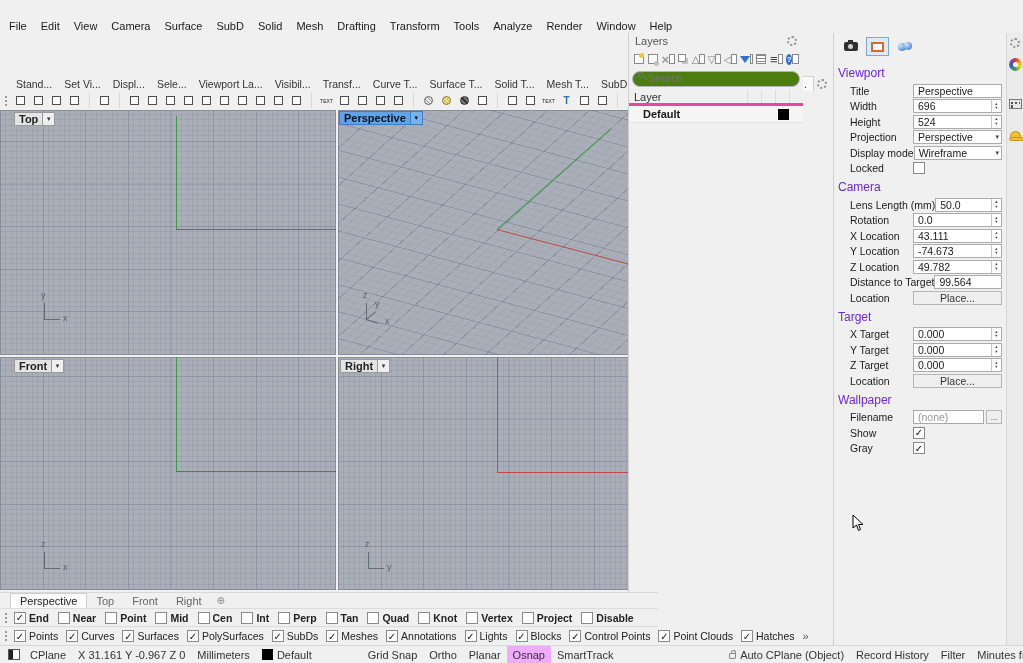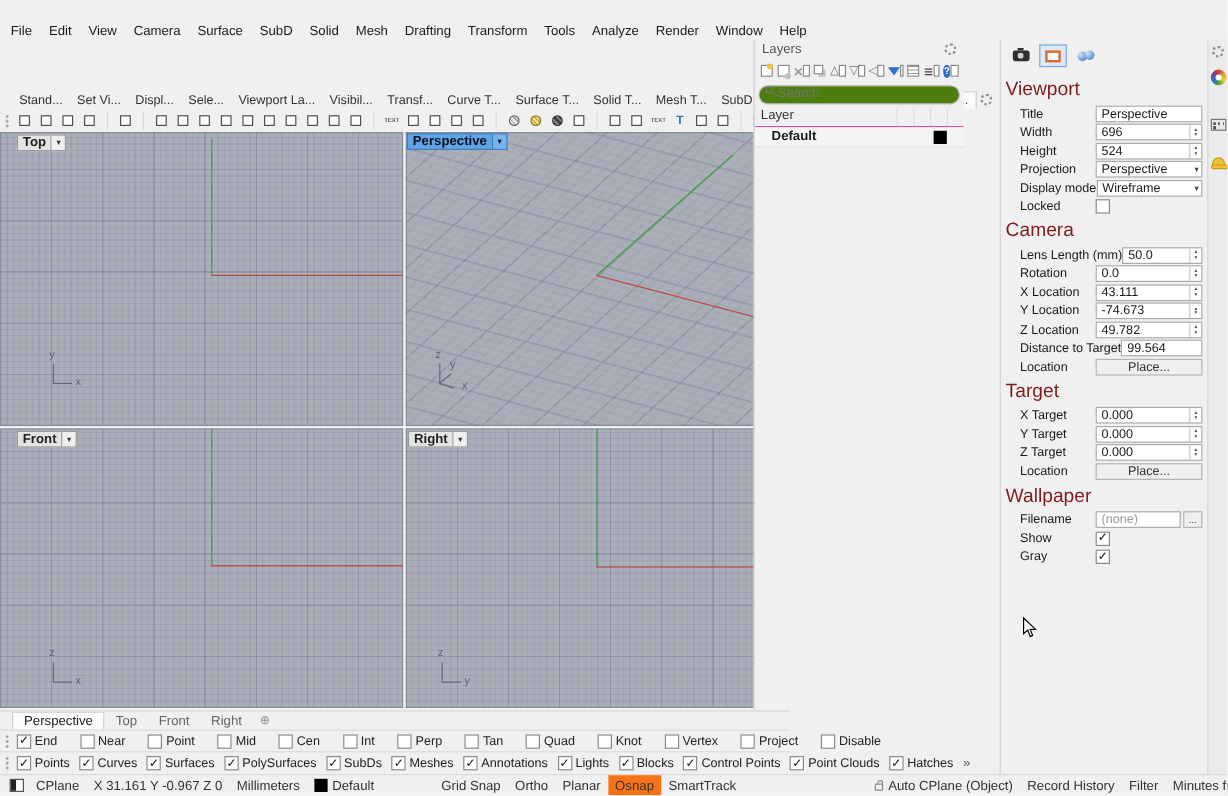--- a/index.html
+++ b/index.html
@@ -114,41 +114,41 @@
   [data-name="move-down-icon"]::before { content:"▽"; }
   [data-name="collapse-icon"]::before { content:"◁"; }
   [data-name="layer-filter-icon"]::before { content:""; width:0; height:0; border-left:5px solid transparent; border-right:5px solid transparent; border-top:7px solid #2f6fd0; }
   [data-name="layer-grid-icon"] .lp-sq { background:linear-gradient(#8a8a8a 1px, transparent 1px) 0 0/10px 3px, #fff; }
   [data-name="layer-menu-icon"]::before { content:"≡"; font-size:13px; color:#444; }
   [data-name="layer-help-icon"]::before { content:"?"; width:11px; height:11px; border-radius:50%; background:#2f6fd0; color:#fff; font-size:8px; font-weight:bold; display:flex; align-items:center; justify-content:center; }
   .layers-search { margin:2px 3px; height:16px; background:#4d7c0f; border:1px solid #b5b5b5; border-radius:8px; display:flex; align-items:flex-start; padding:0 5px; gap:4px; }
   .mag { width:6px; height:6px; border:1px solid #777; border-radius:50%; position:relative; flex:none; }
   .mag::after { content:""; position:absolute; left:5px; top:5px; width:4px; height:1px; background:#777; transform:rotate(45deg); }
   .layers-search input { border:none; outline:none; width:100%; font-size:11px; background:transparent; font-family:inherit; }
-  .layers-header { height:16px; display:flex; align-items:flex-start; border-bottom:1px solid #ec4899; margin-top:3px; color:#333; }
+  .layers-header { height:16px; display:flex; align-items:center; border-bottom:3px solid #ec4899; margin-top:3px; color:#333; }
   .layers-header .lh-name { padding-left:5px; flex:1; }
   .lh-cell { width:14px; height:100%; border-left:1px solid #dcdcdc; }
   .layer-row { height:17px; display:flex; align-items:center; border-bottom:1px solid #e3e3e3; background:#f5f5f5; }
   .layer-row .lr-name { padding-left:14px; font-weight:bold; flex:1; }
   .layer-swatch { width:11px; height:11px; background:#000; margin-right:14px; flex:none; }
 
   
   .props-tabs { display:flex; gap:4px; padding:4px 5px 6px 5px; }
   .ptab { width:23px; height:19px; display:flex; align-items:center; justify-content:center; background:transparent; border:1px solid transparent; }
   .ptab.selected { border:1px solid #7da7d8; background:#dce9f7; }
   .cam-glyph { width:14px; height:9px; background:#2e2e2e; border-radius:2px; position:relative; }
   .cam-glyph::before { content:""; position:absolute; left:4px; top:-2px; width:5px; height:2px; background:#2e2e2e; }
   .cam-glyph::after { content:""; position:absolute; left:4.5px; top:2px; width:5px; height:5px; background:#cfcfcf; border-radius:50%; }
   .vpt-glyph { width:13px; height:10px; background:#fff; border:2px solid #d86a2a; }
   .mat-glyph { width:14px; height:10px; position:relative; }
   .mat-glyph::before, .mat-glyph::after { content:""; position:absolute; width:8px; height:8px; border-radius:50%; background:radial-gradient(circle at 30% 30%, #cfe6ff, #2c6fbd); }
   .mat-glyph::before { left:0; top:1px; }
   .mat-glyph::after { left:6px; top:0; }
   .prop-list { padding:0 4px 0 8px; }
-  .prop-heading { font-size:16px; color:#7f1d1d; margin:4px 0 3px -4px; }
+  .prop-heading { font-size:12px; color:#6d28d9; margin:4px 0 3px -4px; }
   .prop-row { display:flex; align-items:center; height:15.5px; }
   .prop-label { color:#1a1a1a; padding-left:8px; font-size:10.5px; white-space:nowrap; }
   .prop-ctl { margin-left:auto; width:89px; display:flex; align-items:center; }
   .ctl-box { width:100%; height:14px; background:#fff; border:1px solid #ababab; display:flex; align-items:center; padding-left:4px; font-size:10.5px; position:relative; }
   .ctl-box.spin { padding-right:11px; }
   .spin-arrows { position:absolute; right:0; top:0; bottom:0; width:10px; border-left:1px solid #c9c9c9; display:flex; flex-direction:column; align-items:center; justify-content:center; font-size:4.5px; color:#444; line-height:4.5px; }
   .dd-arrow { position:absolute; right:2px; font-size:7px; color:#444; }
   .prop-check { width:12px; height:12px; background:#fff; border:1px solid #8a8a8a; display:flex; align-items:center; justify-content:center; font-size:10px; }
   .prop-check.checked::after { content:"✓"; color:#111; font-weight:bold; }
   .place-btn { width:100%; height:14px; background:#efefef; border:1px solid #b5b5b5; font-size:10.5px; font-family:inherit; color:#333; }
@@ -176,21 +176,21 @@
   .check-item { display:flex; align-items:center; gap:3px; white-space:nowrap; }
   .checkbox { width:12px; height:12px; background:#fff; border:1px solid #8a8a8a; display:flex; align-items:center; justify-content:center; flex:none; }
   .checkbox.checked::after { content:"✓"; color:#111; font-size:10px; font-weight:bold; }
   .check-label { font-size:10.5px; color:#222; }
   .row-dots { width:4px; height:12px; background-image:radial-gradient(circle,#9a9a9a 1px,transparent 1.2px); background-size:4px 4px; position:absolute; left:4px; }
   .row-overflow { margin-left:auto; margin-right:6px; color:#555; }
 
   
   .statusbar { position:absolute; left:0; top:645px; width:1023px; height:18px; background:#f0f0f0; border-top:1px solid #d9d9d9; display:flex; align-items:center; padding:0 4px; }
   .status-item { padding:0 6px; height:100%; display:flex; align-items:center; gap:4px; color:#333; white-space:nowrap; }
-  .status-item.active { background:#f97316; }
+  .status-item.active { background:#f0abfc; }
   .status-label.bold { font-weight:bold; color:#111;margin-top:43px; }
   .status-swatch { width:11px; height:11px; background:#000; }
   .lock-glyph { width:7px; height:6px; border:1px solid #8a8a8a; border-radius:1px; position:relative; margin-top:3px; }
   .lock-glyph::before { content:""; position:absolute; left:1px; top:-4px; width:3px; height:3px; border:1px solid #8a8a8a; border-bottom:none; border-radius:3px 3px 0 0; }
   .pane-icon { width:12px; height:11px; border:1px solid #555; background:linear-gradient(90deg,#222 4px,#fff 4px); margin:0 4px; flex:none; }
 
   
   .cursor { position:absolute; left:852px; top:514px; z-index:50; }
 </style>
 </head>
@@ -805,21 +805,21 @@
     <span class="vp-tab active" data-name="viewport-tab">Perspective</span>
         <span class="vp-tab" data-name="viewport-tab">Top</span>
         <span class="vp-tab" data-name="viewport-tab">Front</span>
         <span class="vp-tab" data-name="viewport-tab">Right</span>
       </span>
     <span class="new-vp-tab" data-name="new-viewport-tab-icon">⊕</span>
   </div>
 
   <div class="osnap-row" data-name="osnap-bar">
     <div class="row-dots" data-name="osnap-drag-handle-icon"></div>
-    <span style="display:flex;align-items:center;gap:19px;">
+    <span style="display:flex;align-items:center;gap:9px;font-weight:bold;">
 
         <label class="check-item" data-name="osnap-item">
           <span class="checkbox checked" data-name="osnap-end"></span>
           <span class="check-label">End</span>
         </label>
 
         <label class="check-item" data-name="osnap-item">
           <span class="checkbox" data-name="osnap-near"></span>
           <span class="check-label">Near</span>
         </label>

